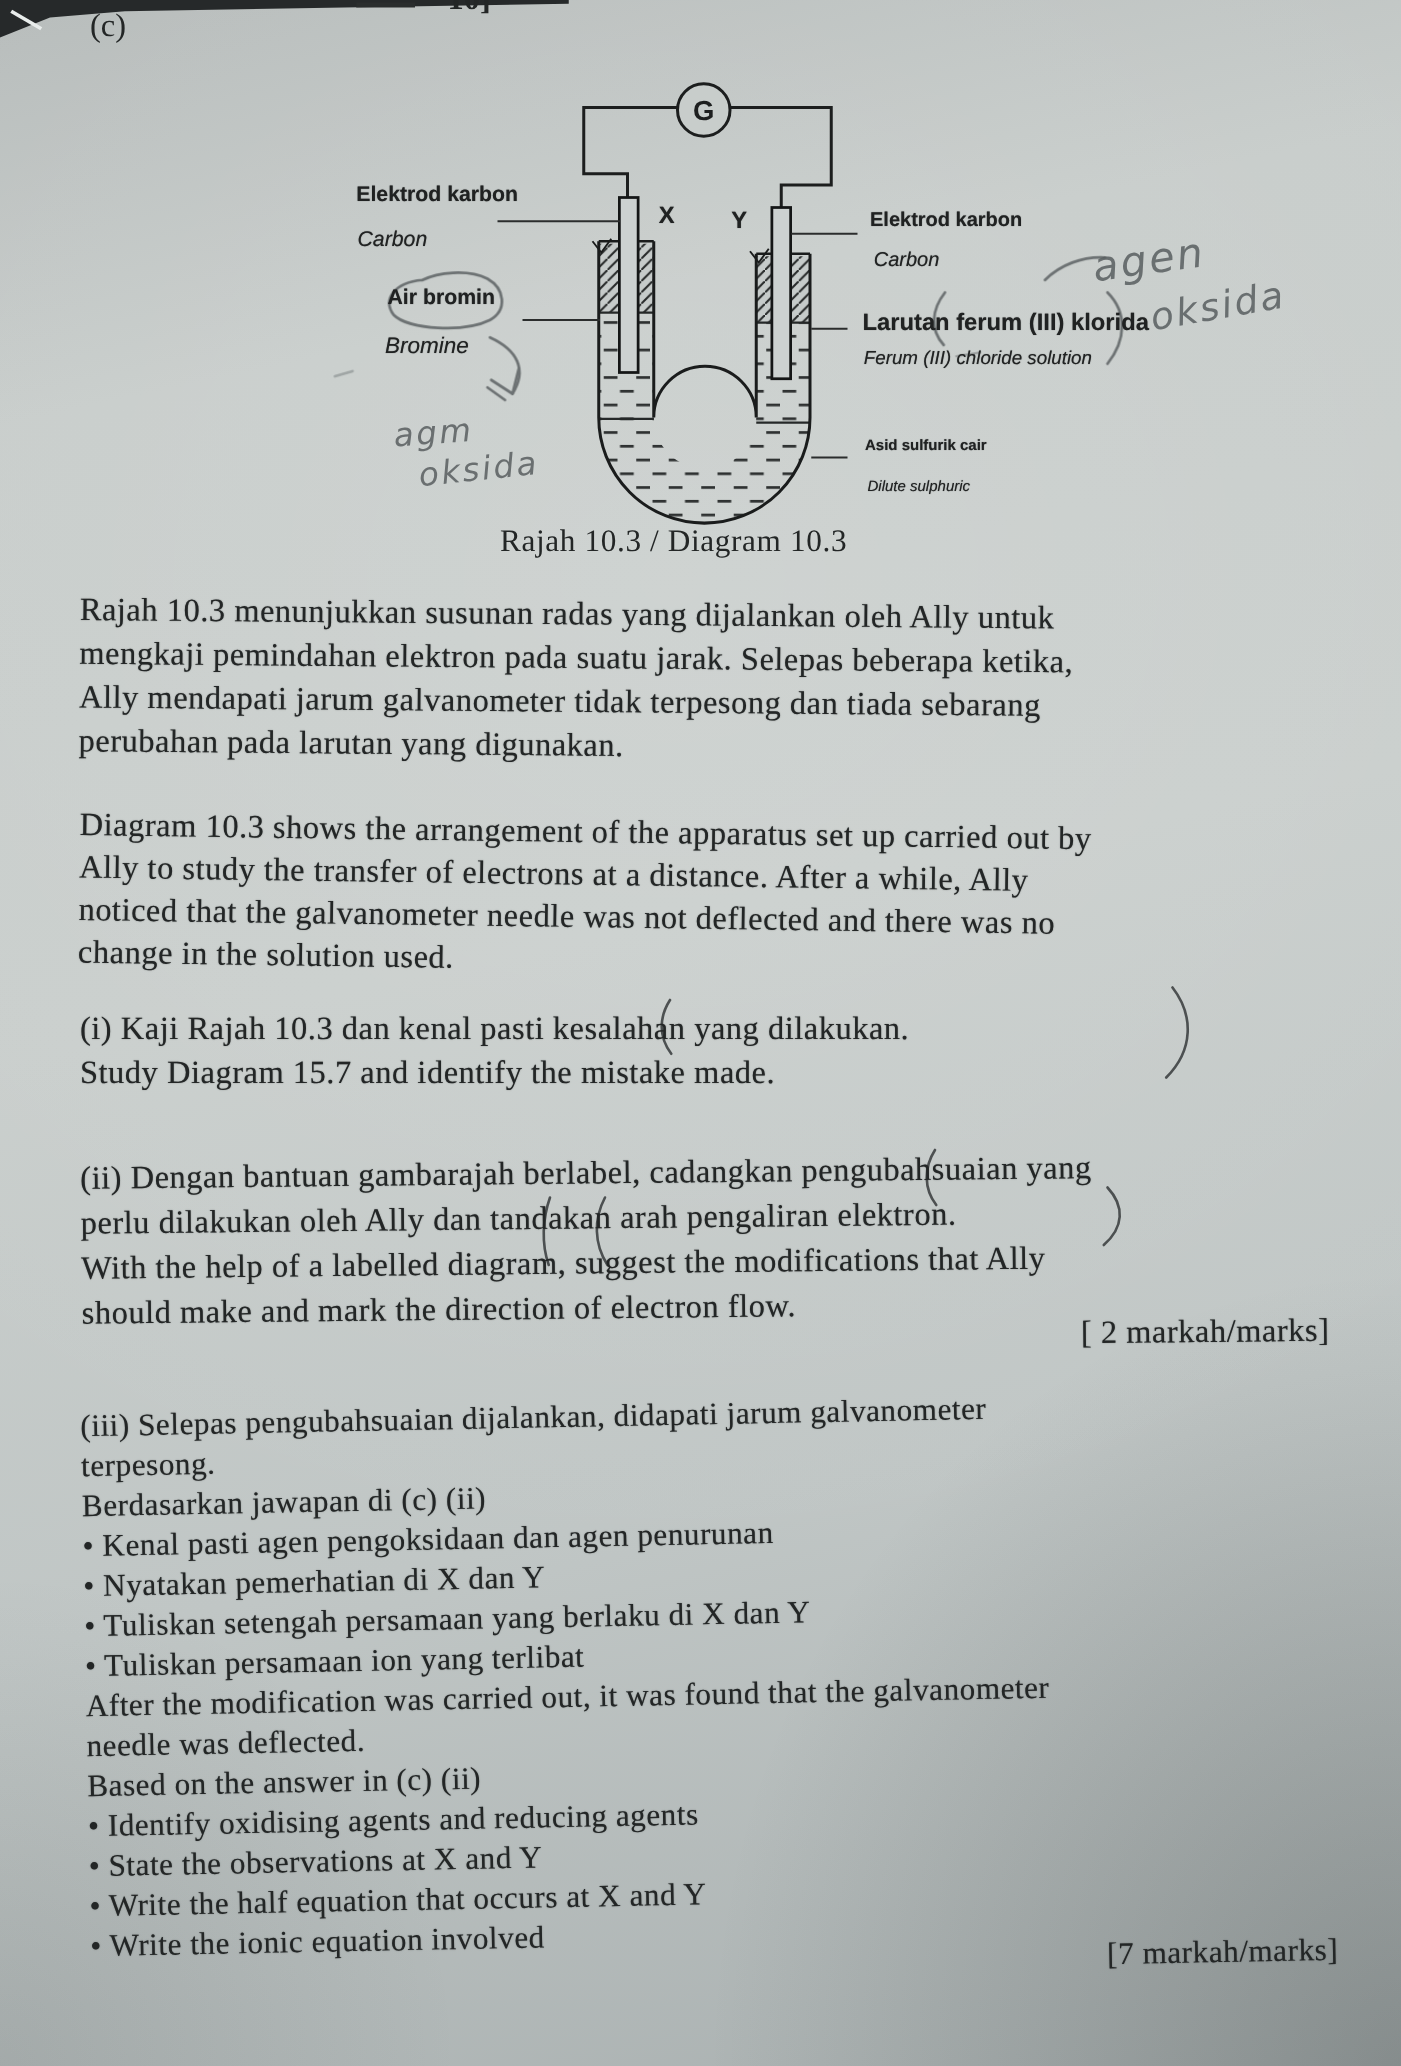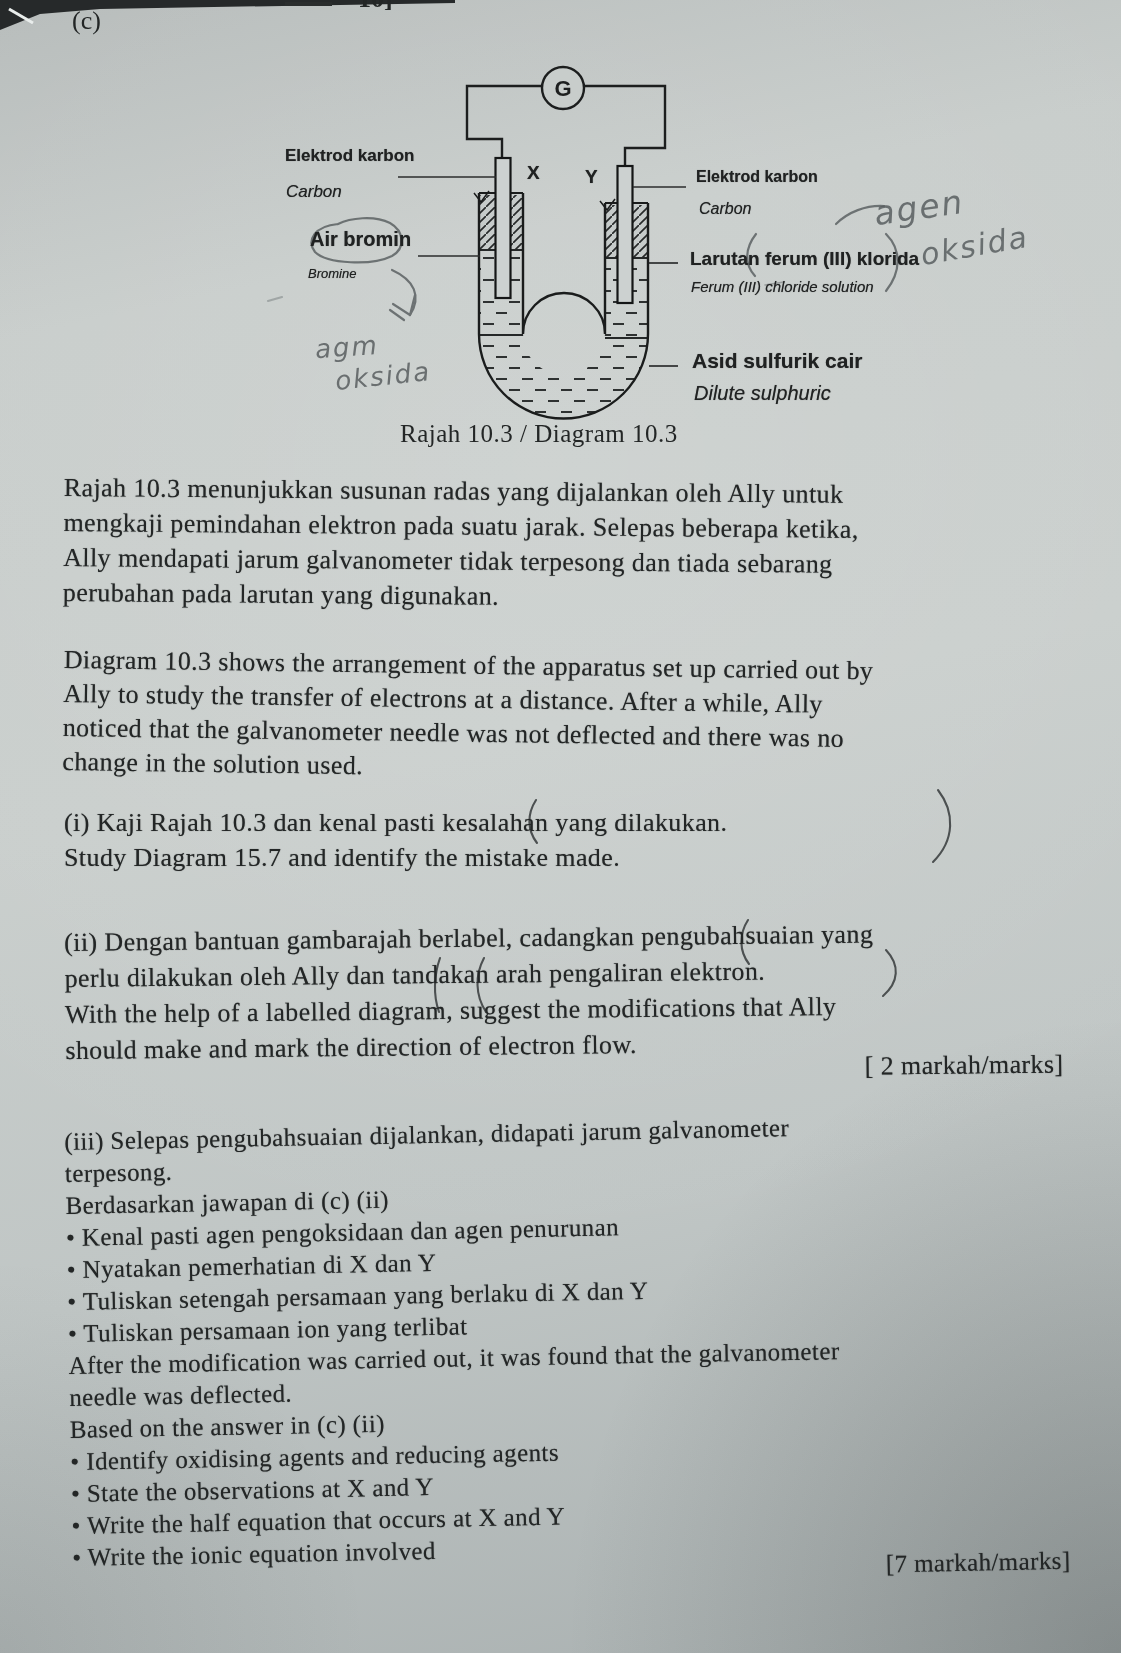--- a/index.html
+++ b/index.html
@@ -118,29 +118,29 @@
       <path d="M484,958 C475,975 475,995 486,1012"></path>
       <path d="M440,958 C434,975 433,995 439,1012"></path>
     </g>
   </svg>
 
   <div class="abs" style="left:72px;top:6px;font-size:26px;">(c)</div>
   <div class="frag" style="left:358px;top:-16px;">10]</div>
 
   <div class="lbl b" style="left:285px;top:146px;font-size:17px;">Elektrod karbon</div>
   <div class="lbl i" style="left:286px;top:182px;font-size:17px;">Carbon</div>
-  <div class="lbl b" style="left:310px;top:228px;font-size:20px;">Air bromin</div>
-  <div class="lbl i" style="left:308px;top:266px;font-size:13px;">Bromine</div>
+  <div class="lbl b" style="left:310px;top:228px;font-size:17px;">Air bromin</div>
+  <div class="lbl i" style="left:308px;top:266px;font-size:18px;">Bromine</div>
 
   <div class="lbl b" style="left:696px;top:168px;font-size:16px;">Elektrod karbon</div>
   <div class="lbl i" style="left:699px;top:200px;font-size:16px;">Carbon</div>
   <div class="lbl b" style="left:690px;top:248px;font-size:19px;">Larutan ferum (III) klorida</div>
   <div class="lbl i" style="left:691px;top:278px;font-size:15px;">Ferum (III) chloride solution</div>
-  <div class="lbl b" style="left:692px;top:349px;font-size:21px;">Asid sulfurik cair</div>
-  <div class="lbl i" style="left:694px;top:382px;font-size:20px;">Dilute sulphuric</div>
+  <div class="lbl b" style="left:692px;top:349px;font-size:12px;">Asid sulfurik cair</div>
+  <div class="lbl i" style="left:694px;top:382px;font-size:12px;">Dilute sulphuric</div>
 
   <div class="lbl b" style="left:527px;top:162px;font-size:19px;">X</div>
   <div class="lbl b" style="left:585px;top:166px;font-size:19px;">Y</div>
 
   <div class="abs" style="left:400px;top:420px;width:360px;font-size:25px;letter-spacing:.5px;">Rajah 10.3 / Diagram 10.3</div>
 
   <div class="hw" style="left:874px;top:188px;font-size:33px;transform:rotate(-8deg);">agen</div>
   <div class="hw" style="left:920px;top:228px;font-size:30px;transform:rotate(-10deg);">oksida</div>
   <div class="hw" style="left:315px;top:332px;font-size:26px;transform:rotate(-4deg);">agm</div>
   <div class="hw" style="left:335px;top:361px;font-size:26px;transform:rotate(-6deg);">oksida</div>

